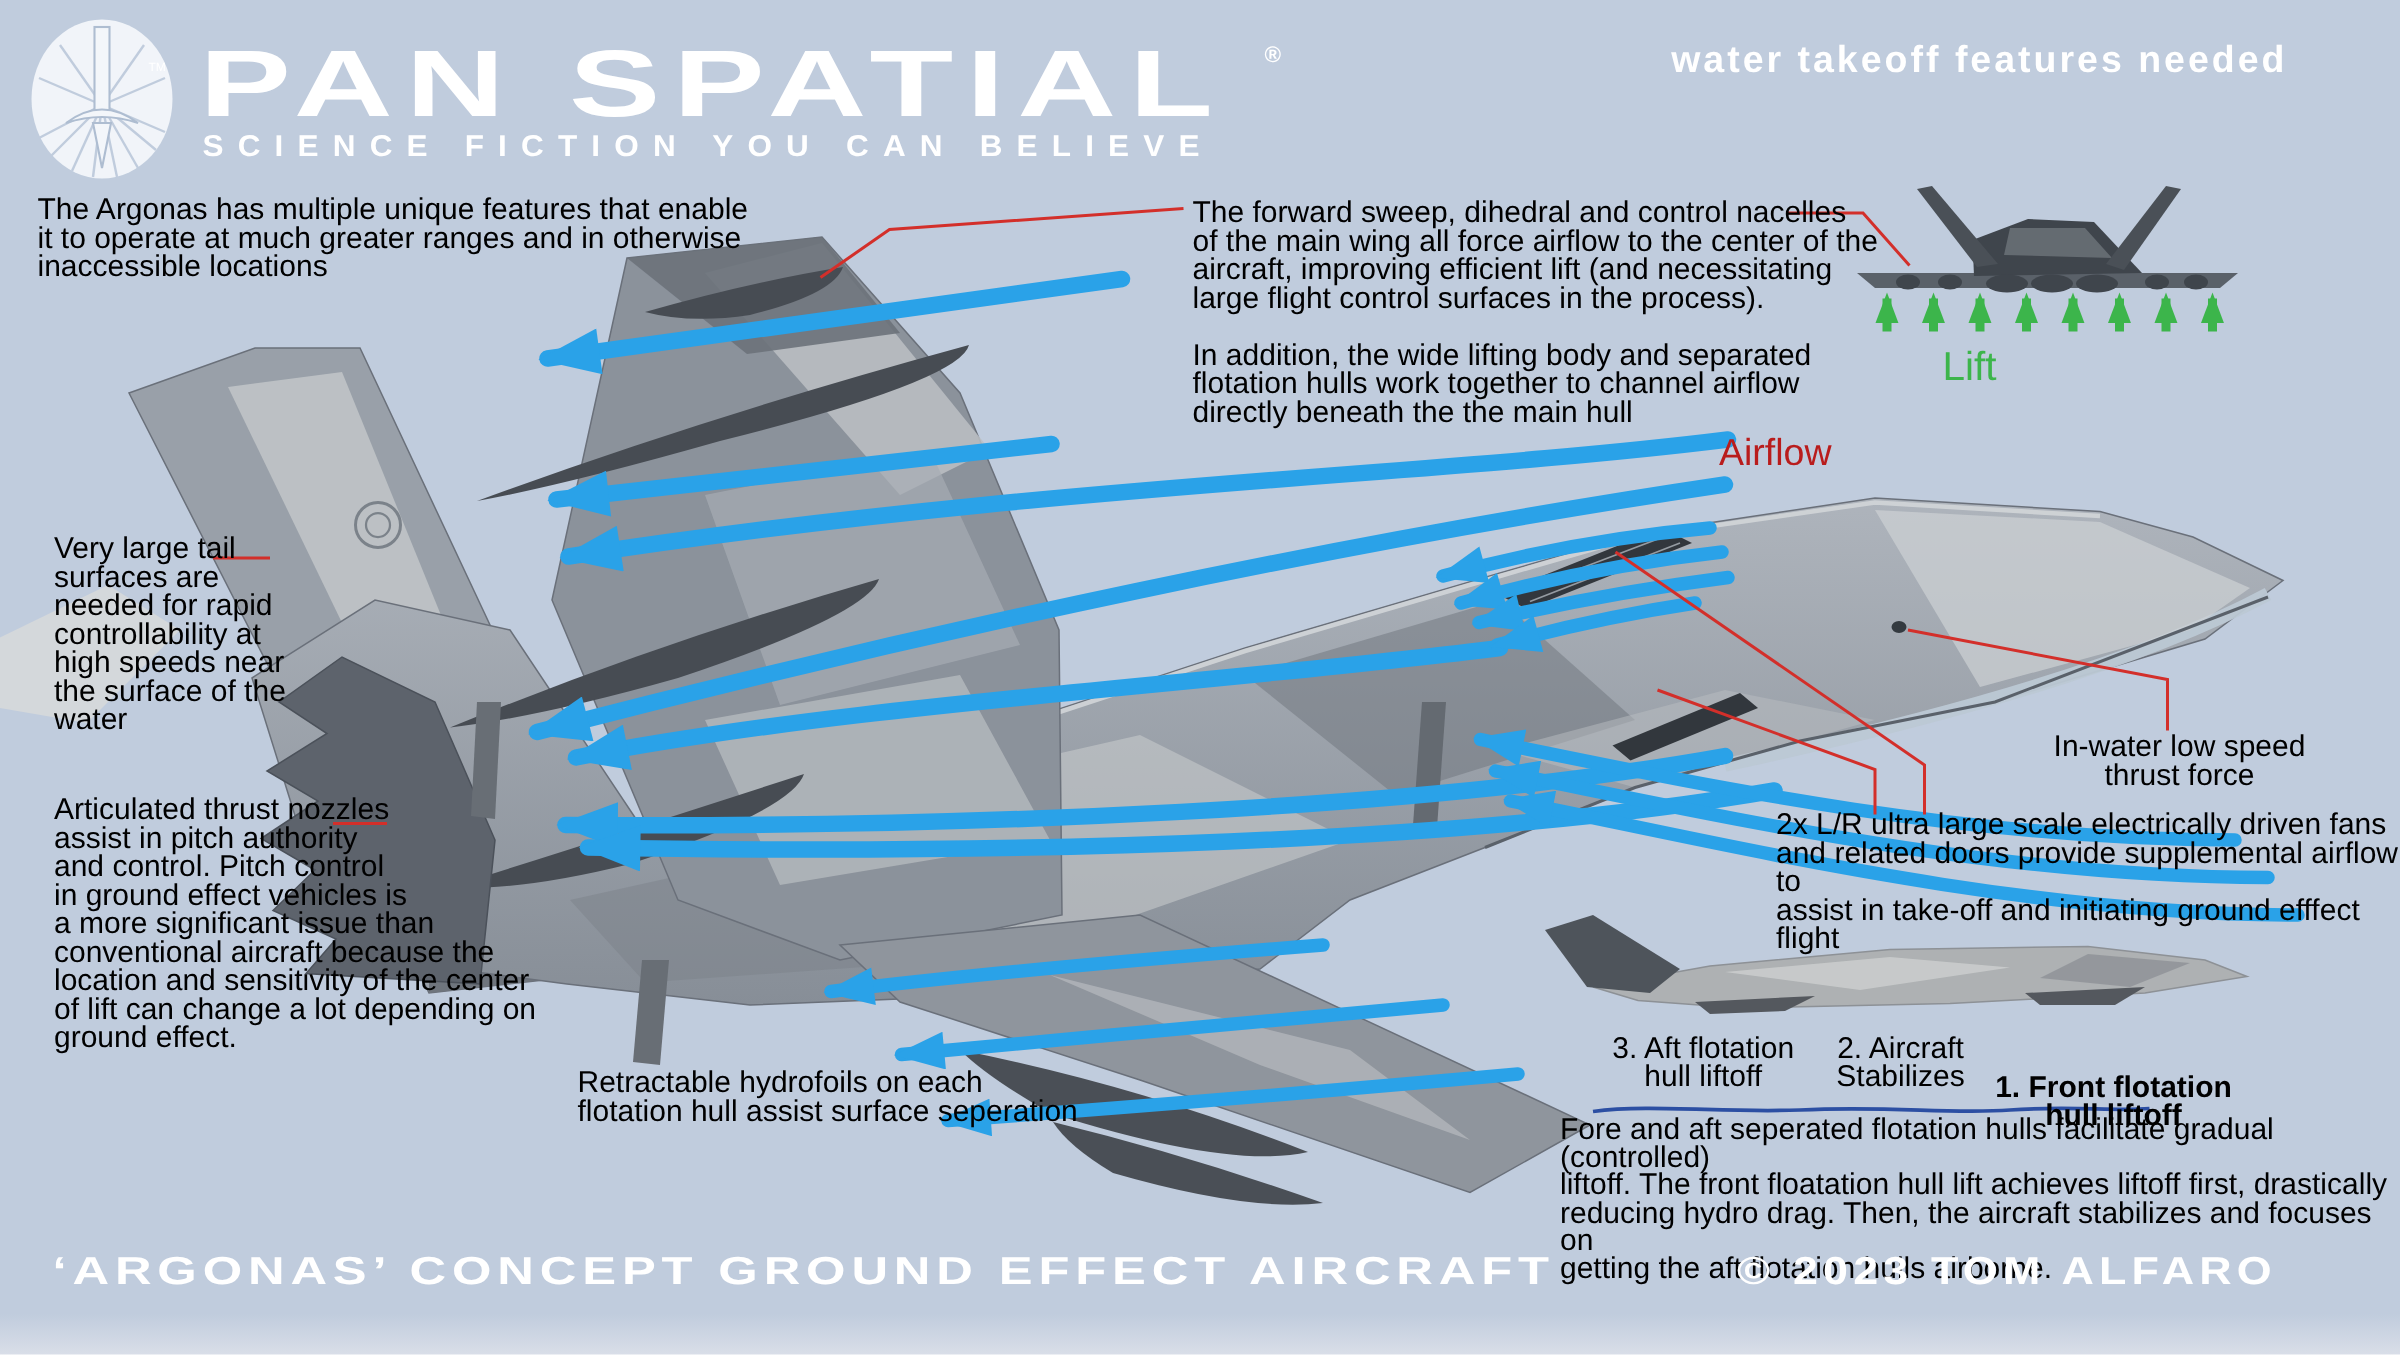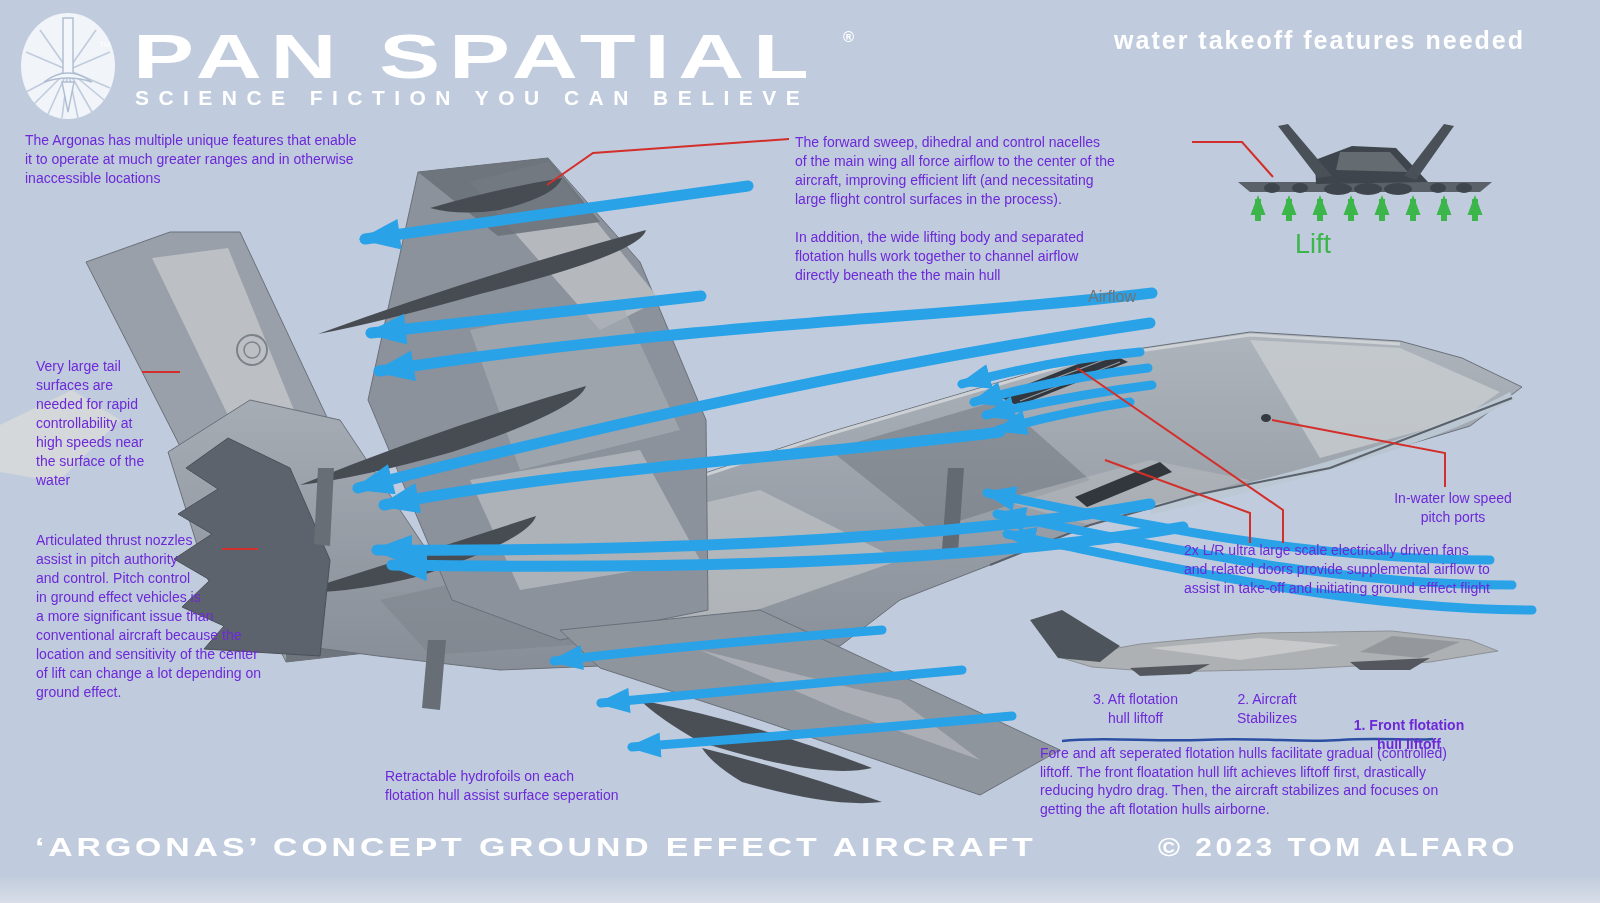--- a/index.html
+++ b/index.html
@@ -1,34 +1,34 @@
 <!DOCTYPE html>
 <html><head>
 <meta charset="utf-8">
 <style>
   html,body{margin:0;padding:0;}
   body{width:1600px;height:903px;position:relative;overflow:hidden;
        background:linear-gradient(180deg,#c0ccdd 0%,#c0ccdd 97%,#d9dee8 100%);
        font-family:"Liberation Sans", sans-serif;color:#1b1b1d;}
   .abs{position:absolute;}
-  .txt{position:absolute;white-space:pre-line;font-size:14px;line-height:19px;color:#6d28d9;}
+  .txt{position:absolute;white-space:pre-line;font-size:20px;line-height:19px;color:#000000;}
   .center{text-align:center;}
   svg{position:absolute;left:0;top:0;}
   .brand-title{position:absolute;left:133px;top:20px;color:#ffffff;font-weight:700;
     font-size:63px;letter-spacing:6px;transform:scaleX(1.45);transform-origin:left top;white-space:nowrap;}
   .brand-reg{position:absolute;left:843px;top:28px;color:#ffffff;font-size:15px;font-weight:700;}
   .brand-sub{position:absolute;left:135px;top:87px;color:#ffffff;font-weight:700;
     font-size:20px;letter-spacing:9px;transform:scaleX(1.05);transform-origin:left top;white-space:nowrap;}
   .diagram-label{position:absolute;right:75px;top:26px;color:#ffffff;font-weight:700;
     font-size:25px;letter-spacing:2px;white-space:nowrap;}
   .footer-title{position:absolute;left:35px;top:832px;color:#ffffff;font-weight:700;
     font-size:26px;letter-spacing:3px;transform:scaleX(1.3);transform-origin:left top;white-space:nowrap;}
   .footer-copy{position:absolute;right:82px;top:832px;color:#ffffff;font-weight:700;
     font-size:26px;letter-spacing:3px;transform:scaleX(1.15);transform-origin:right top;white-space:nowrap;}
-  .airflow-label{position:absolute;left:1088px;top:288px;color:#737373;font-size:16px;}
+  .airflow-label{position:absolute;left:1146px;top:288px;color:#b91c1c;font-size:25px;}
   .lift-label{position:absolute;left:1295px;top:229px;width:100px;text-align:left;color:#3cb54b;font-size:27px;}
 </style>
 </head>
 <body>
 
 <svg width="1600" height="903" viewBox="0 0 1600 903">
   <defs>
     <linearGradient id="hullGrad" x1="0" y1="0" x2="0" y2="1">
       <stop offset="0" stop-color="#aeb4bc"></stop>
         <stop offset="1" stop-color="#878e97"></stop>
@@ -224,24 +224,24 @@
 water</div>
   <div class="txt" style="left:36px;top:531px;">Articulated thrust nozzles
 assist in pitch authority
 and control.  Pitch control
 in ground effect vehicles is
 a more significant issue than
 conventional aircraft because the
 location and sensitivity of the center
 of lift can change a lot depending on
 ground effect.</div>
-  <div class="txt" style="left:385px;top:767px;">Retractable hydrofoils on each
+  <div class="txt" style="left:385px;top:713px;">Retractable hydrofoils on each
 flotation hull assist surface seperation</div>
   <div class="txt center" style="left:1353px;top:489px;width:200px;">In-water low speed
-pitch ports</div>
+thrust force</div>
   <div class="txt" style="left:1184px;top:541px;">2x L/R ultra large scale electrically driven fans
 and related doors provide supplemental airflow to
 assist in take-off and initiating ground efffect flight</div>
   <div class="airflow-label">Airflow</div>
   <div class="lift-label">Lift</div>
 
   <section>
     <div class="txt center" style="left:1058px;top:690px;width:155px;">3. Aft flotation
 hull liftoff</div>
     <div class="txt center" style="left:1192px;top:690px;width:150px;">2. Aircraft

